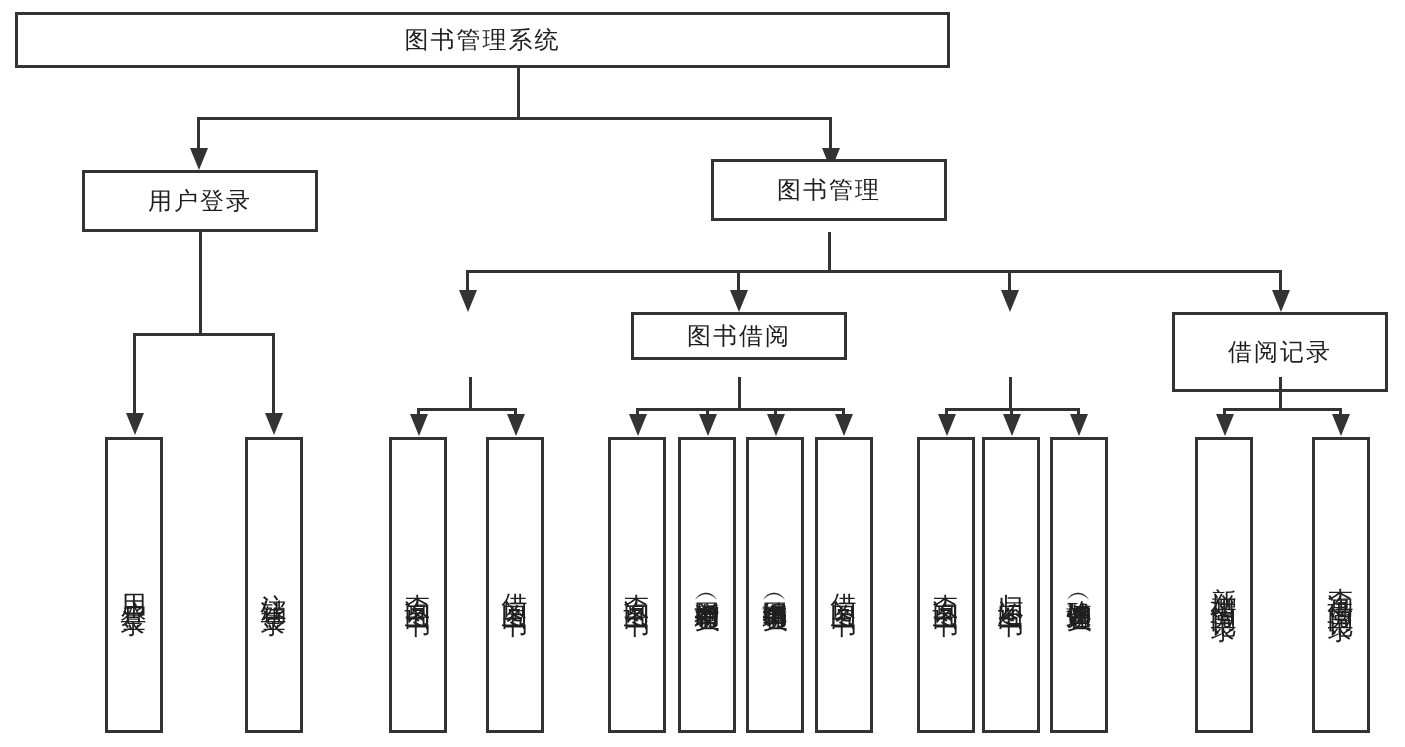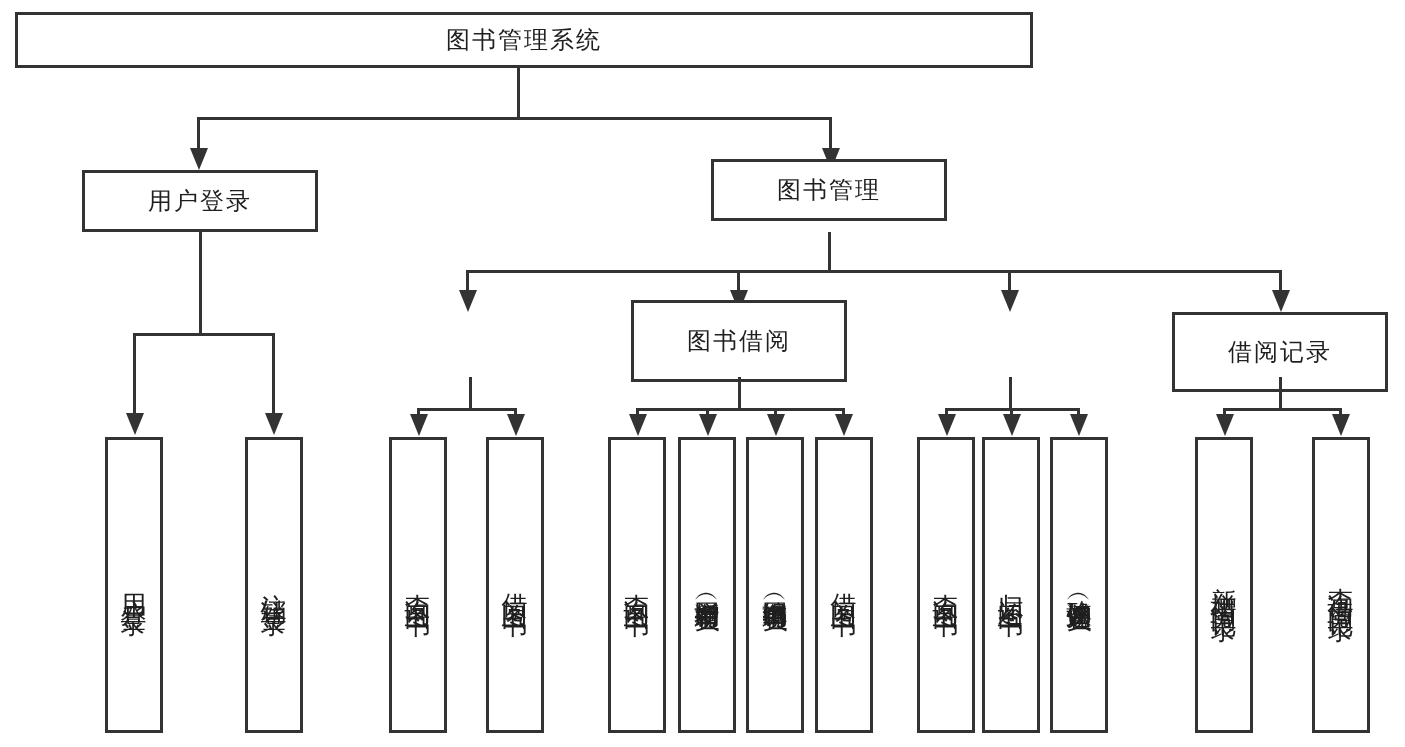--- a/index.html
+++ b/index.html
@@ -36,21 +36,21 @@
   .watermark{
     position:absolute;right:3px;bottom:5px;font-size:21px;
     color:var(--watermark);z-index:5;letter-spacing:1px;white-space:nowrap;
   }
 </style>
 </head>
 <body>
 
 <div class="canvas">
 
-  <div class="box" style="left:15px;top:12px;width:1018px;height:56px;">
+  <div class="box" style="left:15px;top:12px;width:935px;height:56px;">
     <span class="root-label">图书管理系统</span>
   </div>
 
   <div class="line vl" style="left:517px;top:68px;height:50px;"></div>
   <div class="line hl" style="left:197px;top:117px;width:635px;"></div>
   <div class="line vl" style="left:197px;top:117px;height:34px;"></div>
   <div class="ah" style="left:190px;top:148px;"></div>
   <div class="line vl" style="left:829px;top:117px;height:34px;"></div>
   <div class="ah" style="left:822px;top:148px;"></div>
 
@@ -72,21 +72,21 @@
   <div class="line hl" style="left:466px;top:270px;width:815px;"></div>
   <div class="line vl" style="left:466px;top:270px;height:22px;"></div>
   <div class="ah" style="left:459px;top:290px;"></div>
   <div class="line vl" style="left:737px;top:270px;height:22px;"></div>
   <div class="ah" style="left:730px;top:290px;"></div>
   <div class="line vl" style="left:1008px;top:270px;height:22px;"></div>
   <div class="ah" style="left:1001px;top:290px;"></div>
   <div class="line vl" style="left:1279px;top:270px;height:22px;"></div>
   <div class="ah" style="left:1272px;top:290px;"></div>
 
-  <div class="box" style="left:631px;top:300px;width:216px;height:82px;">
+  <div class="box" style="left:631px;top:312px;width:216px;height:48px;">
     <span class="h-label">图书借阅</span>
   </div>
   <div class="box" style="left:1172px;top:312px;width:216px;height:80px;">
     <span class="h-label">借阅记录</span>
   </div>
 
   <div class="line vl" style="left:469px;top:377px;height:33px;"></div>
   <div class="line hl" style="left:417px;top:408px;width:100px;"></div>
   <div class="line vl" style="left:417px;top:408px;height:9px;"></div>
   <div class="ah" style="left:410px;top:414px;"></div>

